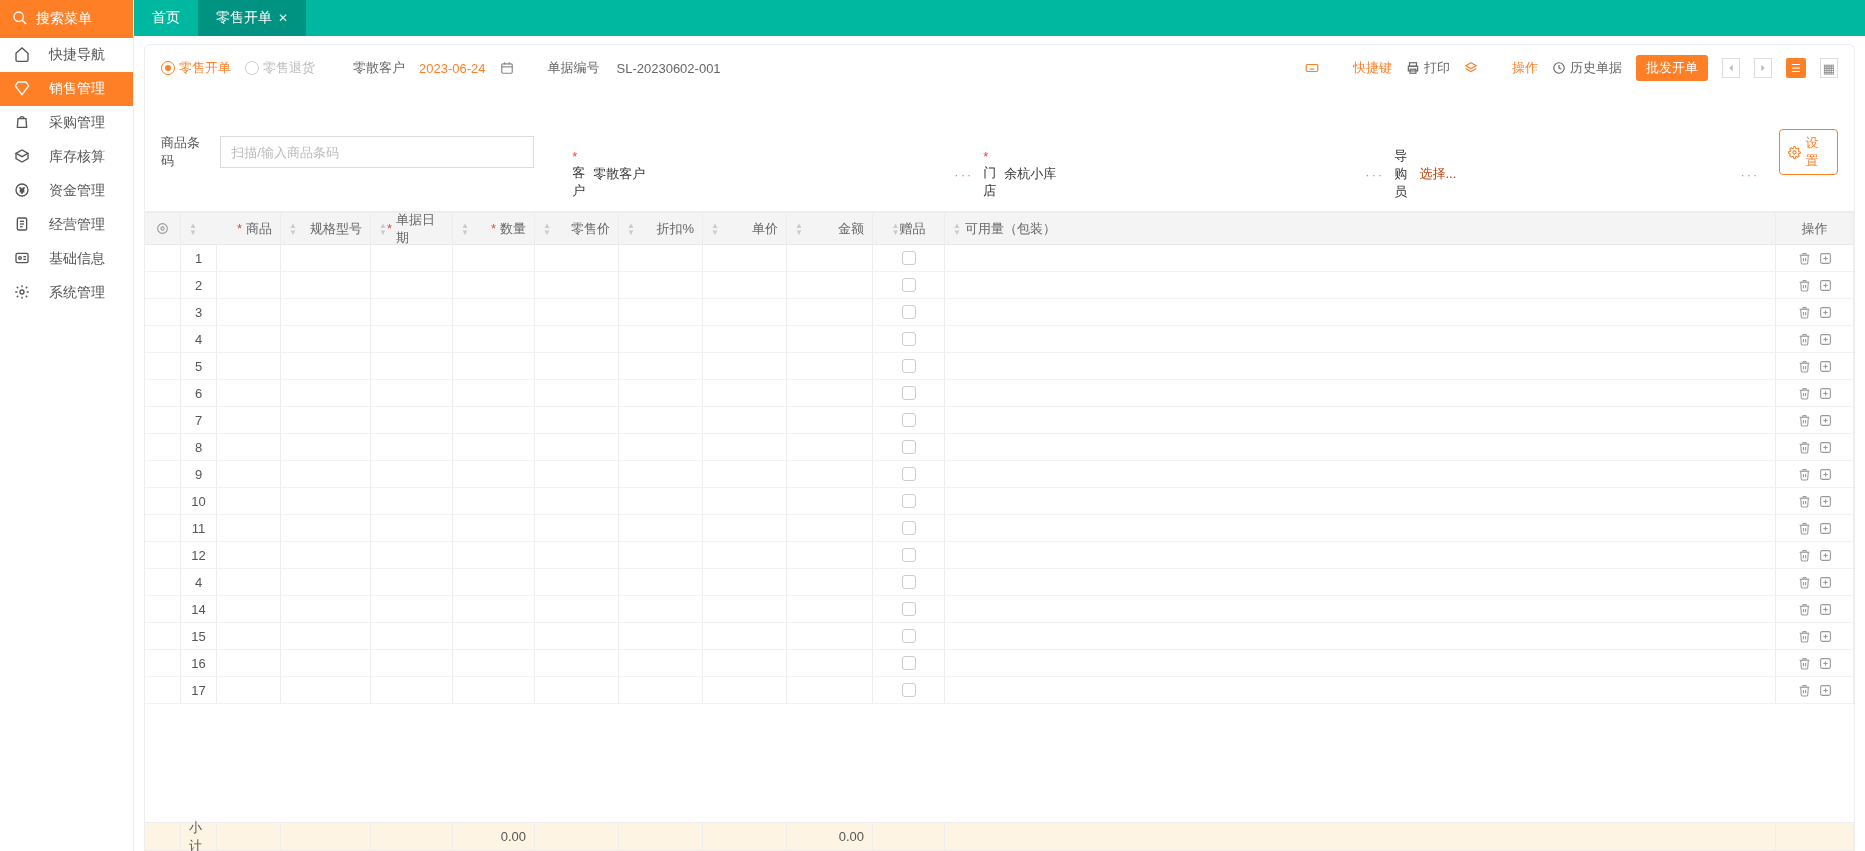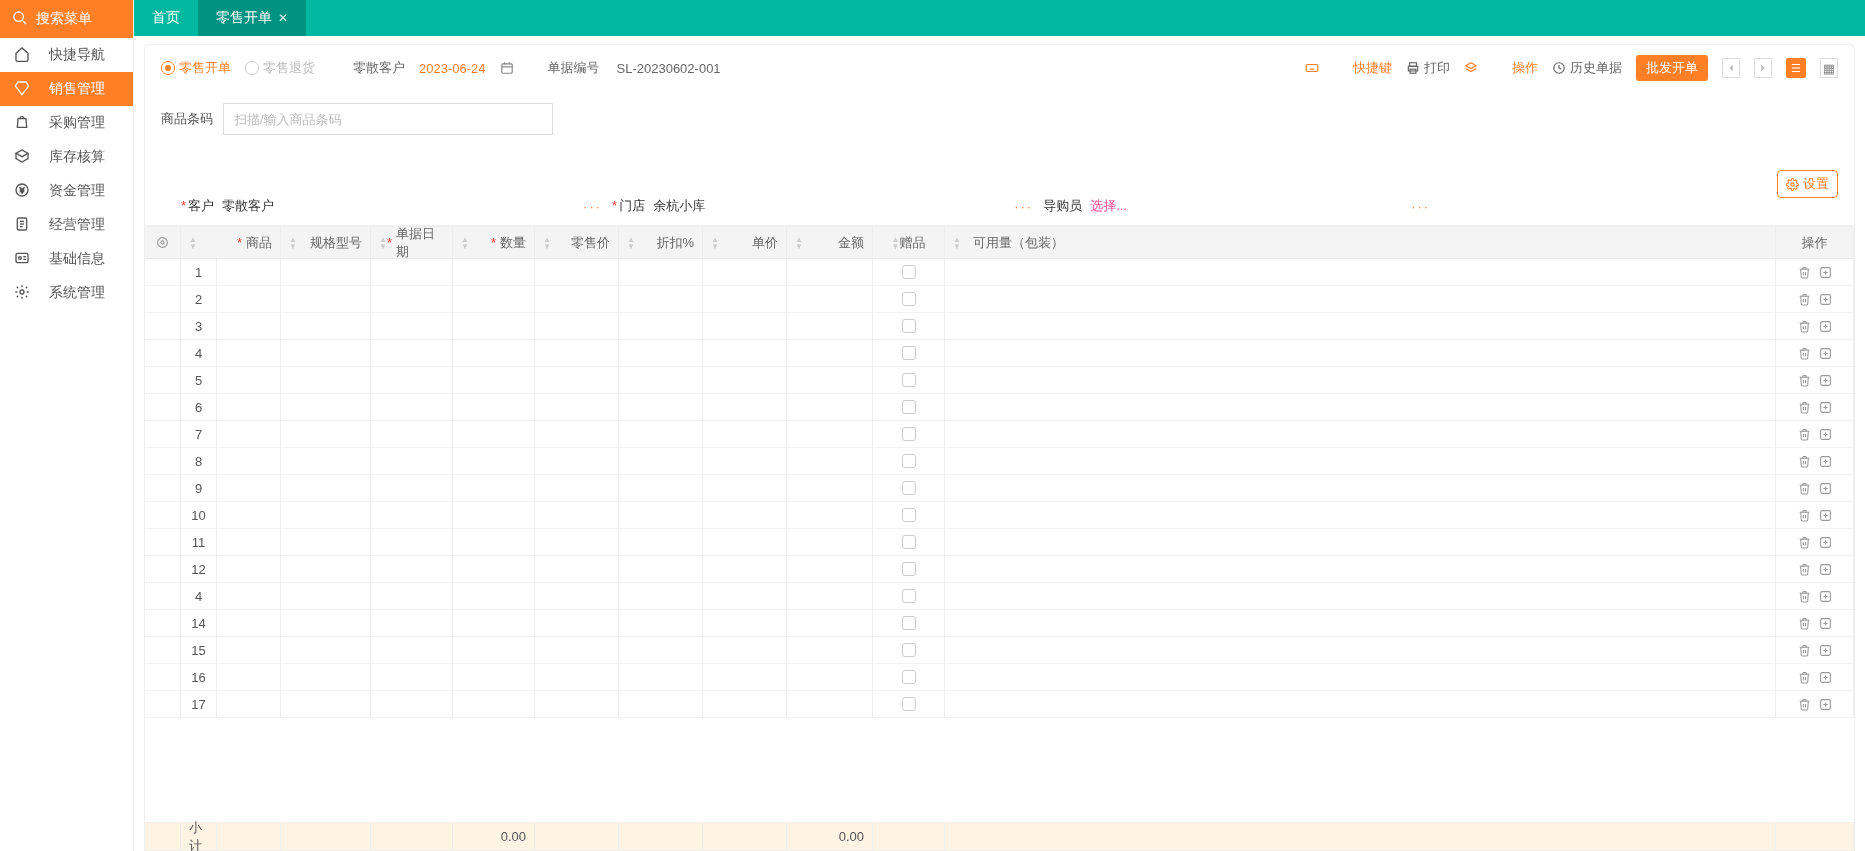--- a/index.html
+++ b/index.html
@@ -60,30 +60,30 @@
     .tool-link { display: flex; align-items: center; gap: 4px; color: #666; cursor: pointer; }
     .tool-link.accent { color: #ff7f27; gap: 34px; }
     .btn-primary {
       background: #ff7f27; color: #fff; padding: 4px 10px; border-radius: 3px;
       cursor: pointer; font-size: 13px;
     }
     .nav-btn { width: 18px; height: 20px; border:1px solid #ddd; display:flex; align-items:center; justify-content:center; color:#bbb; cursor:pointer; }
     .mini-btn { width: 20px; height: 20px; background: #ff7f27; color: #fff; display: flex; align-items: center; justify-content: center; border-radius: 2px; cursor: pointer; font-size: 11px; }
     
     
-    .filters { background:#fff; margin: 0 10px; border:1px solid #eee; border-top:0; padding: 12px 16px 10px 16px; display:flex; flex-direction:column; gap: 18px;}
+    .filters { background:#fff; margin: 0 10px; border:1px solid #eee; border-top:0; padding: 12px 16px 10px 16px; display:flex; flex-direction:row; gap: 18px;}
     .barcode-row { display:flex; align-items:center; gap: 10px; }
     .barcode-input { width: 330px; height: 32px; border:1px solid #ddd; padding:0 10px; font-size:13px; color:#333; }
     .barcode-input::placeholder{color:#bbb;}
     .info-row { display:flex; align-items:center; gap: 10px; }
     .fgroup { display:flex; align-items:center; gap: 8px; margin-top: 44px; }
     .req { color:#f44336; margin-right: 2px; }
     .select-like { display:flex; align-items:center; gap:8px; min-width: 380px; justify-content: space-between;}
     .select-like .val { color:#333; }
-    .select-like .plh { color:#ec4899; }
+    .select-like .plh { color:#c2410c; }
     .more { color:#ff7f27; letter-spacing:2px; cursor:pointer; }
     .btn-outline {
       border:1px solid #ff7f27; color:#ff7f27; background:#fff; padding: 4px 8px; border-radius:4px;
       display:flex; align-items:center; gap:4px; cursor:pointer;
     }
     
     
     .table-wrap { margin: 0 10px 0 10px; border:1px solid #eee; flex:1; display:flex; flex-direction:column; min-height:0;}
     .thead { display:flex; background:#f4f4f4; border-bottom:1px solid #e9e9e9; height:32px; align-items:center; }
     .th, .td {
@@ -394,21 +394,21 @@
         <div class="th c-amt">
             <span class="sorter">▲<br>▼</span>
             <span class="th-label">金额</span>
           </div>
         <div class="th c-gift">
             <span class="sorter">▲<br>▼</span>
             <span class="th-label">赠品</span>
           </div>
         <div class="th c-avail">
             <span class="sorter">▲<br>▼</span>
-            <span class="th-label" style="margin-left:12px;">可用量（包装）</span>
+            <span class="th-label" style="margin-left:4px;">可用量（包装）</span>
             <span style="flex:1"></span>
           </div>
         <div class="th c-ops">
             <span class="th-label" style="margin:0 auto">操作</span>
           </div>
       </div>
       <div class="tbody" id="tbody">
           <div class="tr">
             <div class="td c-gear"></div>
             <div class="td c-idx center">1</div>

